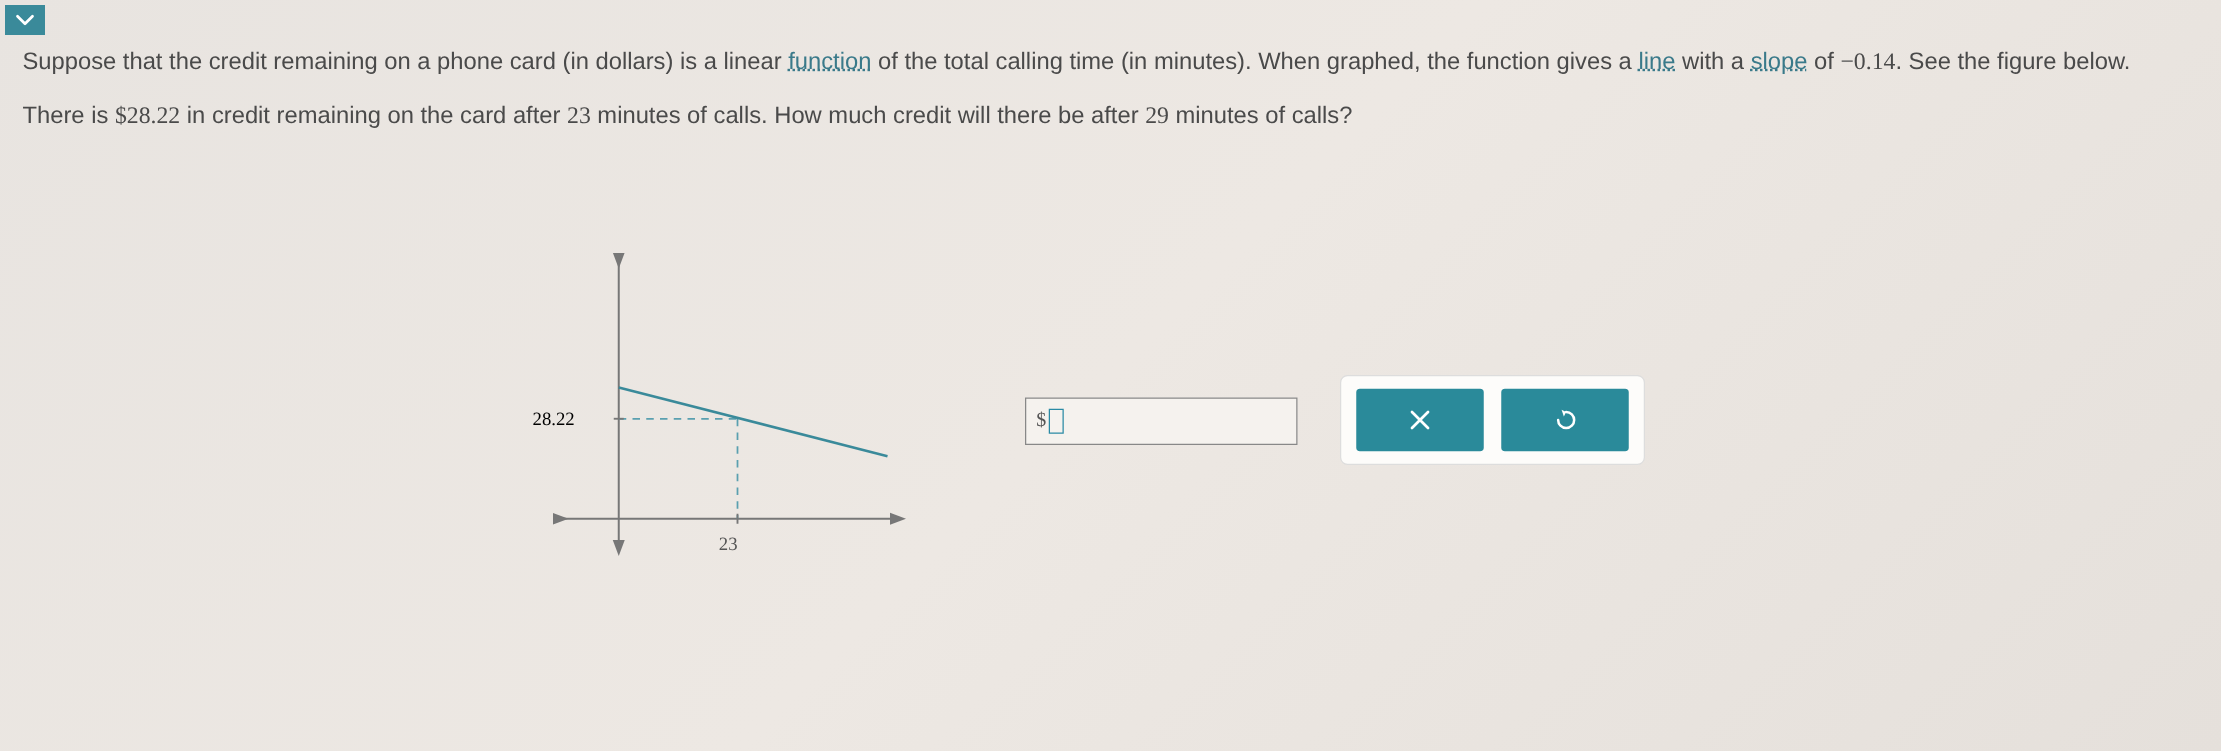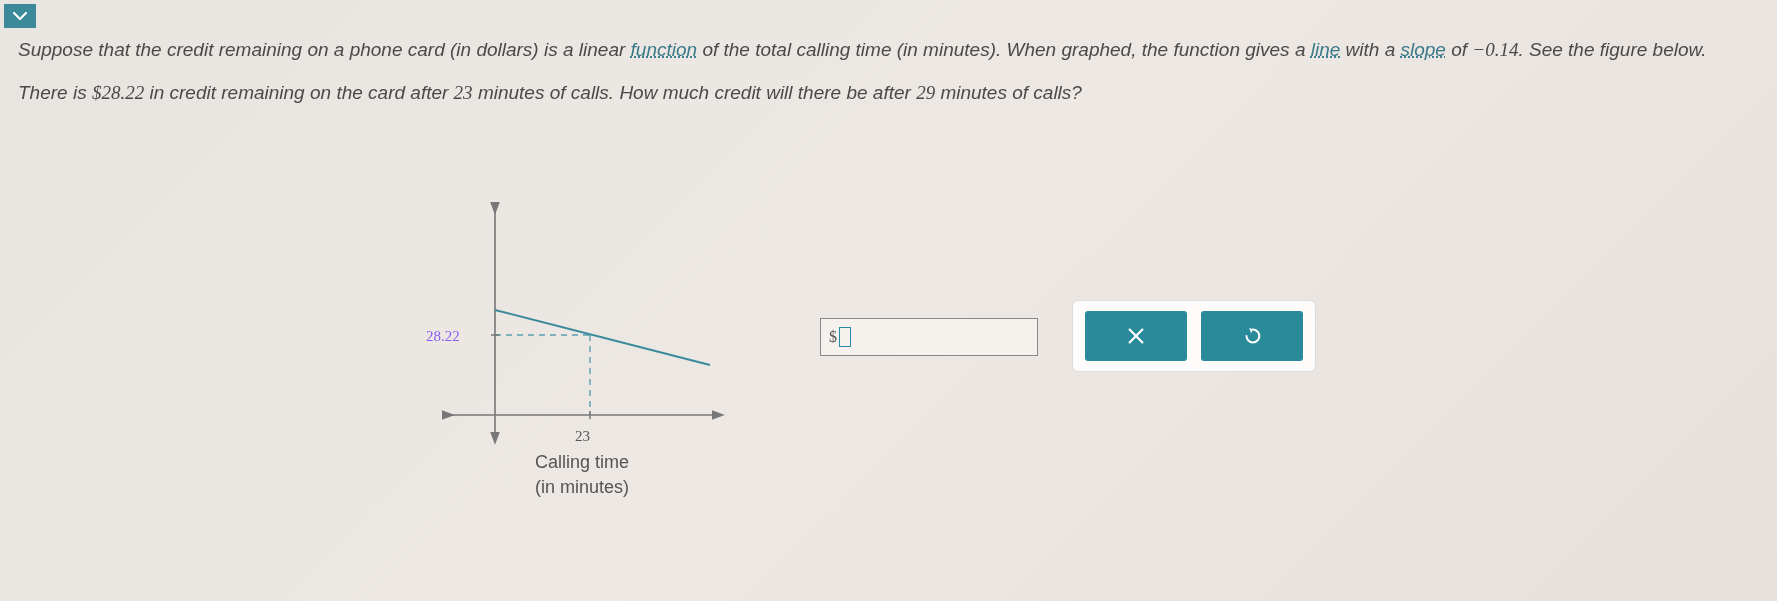--- a/index.html
+++ b/index.html
@@ -22,21 +22,20 @@
   display: flex;
   align-items: center;
   justify-content: center;
   cursor: pointer;
 }
 .collapse-btn svg { width: 16px; height: 12px; }
 .content {
   padding: 36px 18px 0 18px;
   font-size: 19px;
   line-height: 1.5;
-  font-style: italic;
 }
 .content p { margin-bottom: 14px; }
 .link-term {
   color: #3a7a8a;
   text-decoration: underline;
   text-decoration-style: dotted;
 }
 .slope-val { font-family: Georgia, serif; }
 .dollar-val { font-family: Georgia, serif; }
 .num { font-family: Georgia, serif; }
@@ -54,21 +53,21 @@
   font-size: 18px;
   line-height: 1.4;
   text-align: left;
   color: #555;
 }
 .y-tick {
   position: absolute;
   left: 106px;
   top: 98px;
   font-size: 15px;
-  color: #8b5cf6;
+  color: #000000;
   font-family: Georgia, serif;
 }
 .x-tick {
   position: absolute;
   left: 255px;
   top: 198px;
   font-size: 15px;
   color: #555;
   font-family: Georgia, serif;
 }
@@ -171,24 +170,20 @@
     <line x1="55" y1="145" x2="150" y2="145" stroke="#5aa0b0" stroke-width="1.4" stroke-dasharray="6,5"></line>
     <line x1="150" y1="145" x2="150" y2="225" stroke="#5aa0b0" stroke-width="1.4" stroke-dasharray="6,5"></line>
 
     <line x1="51" y1="145" x2="59" y2="145" stroke="#777" stroke-width="1.5"></line>
     <line x1="150" y1="221" x2="150" y2="229" stroke="#777" stroke-width="1.5"></line>
 
     <line x1="55" y1="120" x2="270" y2="175" stroke="#3a8a9a" stroke-width="2"></line>
   </svg>
 
   <div class="x-tick">23</div>
-  <div class="x-label">
-    <span>Calling time</span><br>
-    <span>(in minutes)</span>
-  </div>
 </div>
 
 <div class="answer-box">
   <span>$</span>
     <span class="cursor-box"></span>
 </div>
 
 <div class="btn-row">
   <div class="teal-btn">
     <svg viewBox="0 0 24 24">

